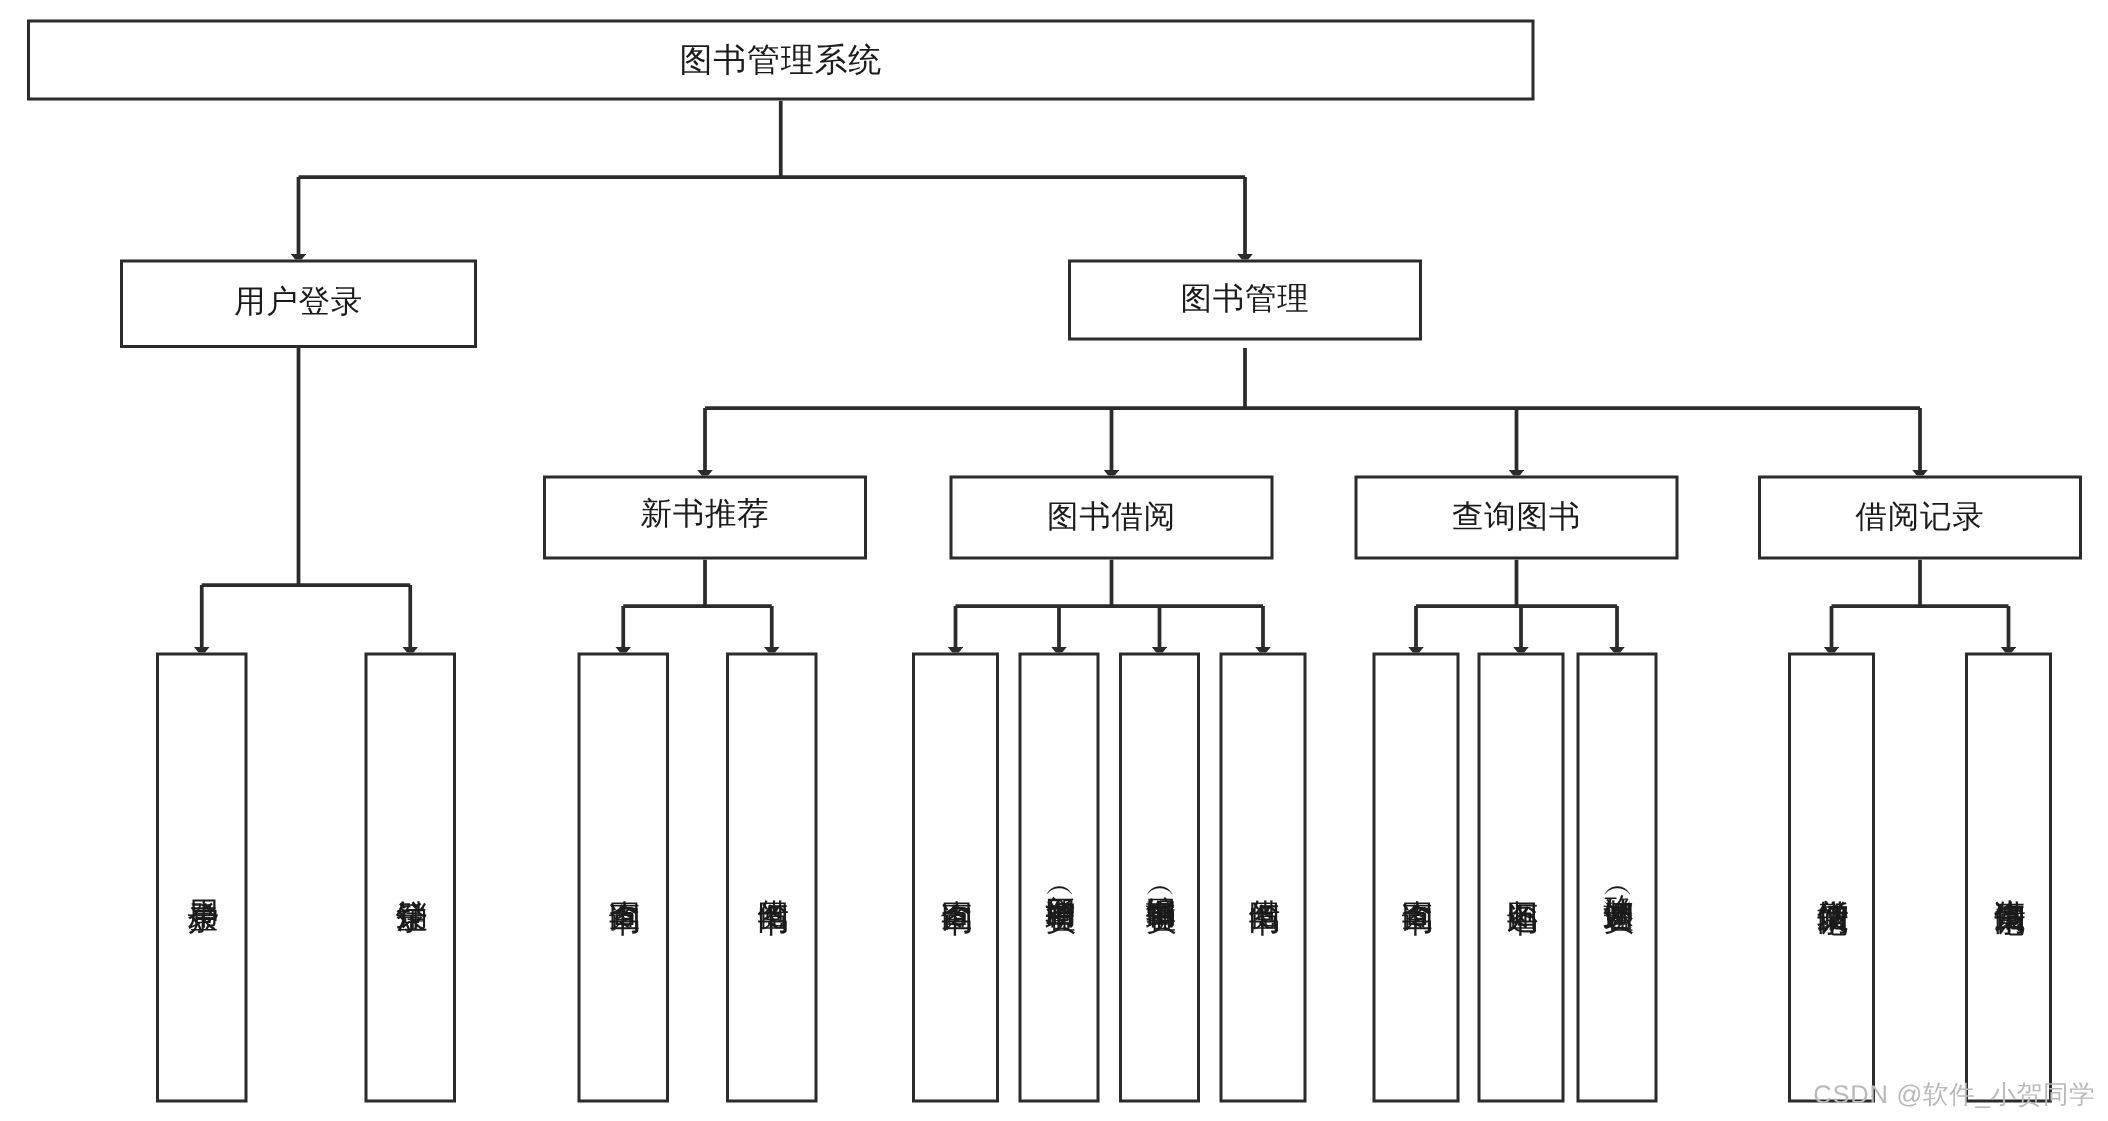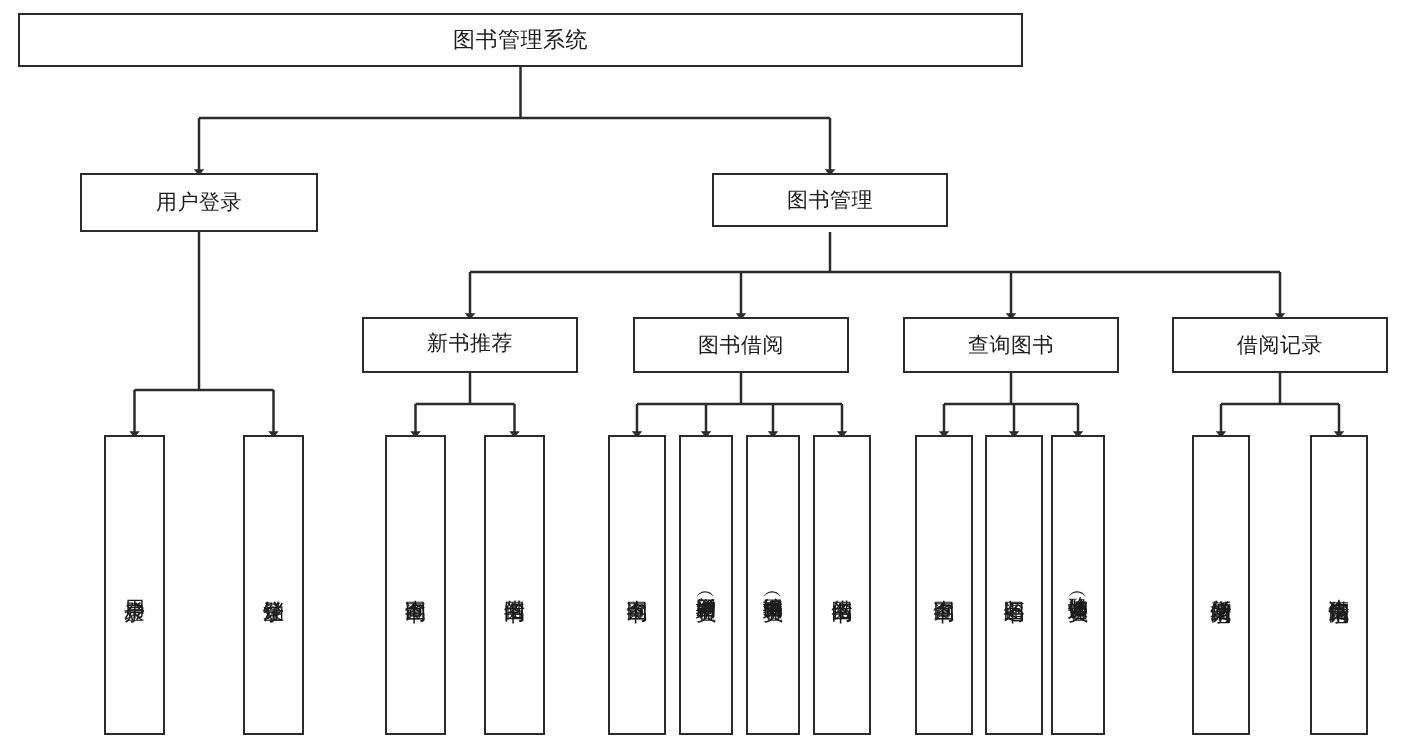--- a/index.html
+++ b/index.html
@@ -171,13 +171,14 @@
         <span class="lbl">确认归还（管理员）</span>
       </div>
       <div class="node vert" id="node-leaf-br-add" style="left: 1192px; top: 435px; width: 58px; height: 300px;">
         <span class="lbl">新增借阅记录</span>
       </div>
       <div class="node vert" id="node-leaf-br-query" style="left: 1310px; top: 435px; width: 58px; height: 300px;">
         <span class="lbl">查询借阅记录</span>
       </div>
     </div>
 
+  <div id="watermark">CSDN @软件_小贺同学</div>
 </div>
 
 </body></html>

